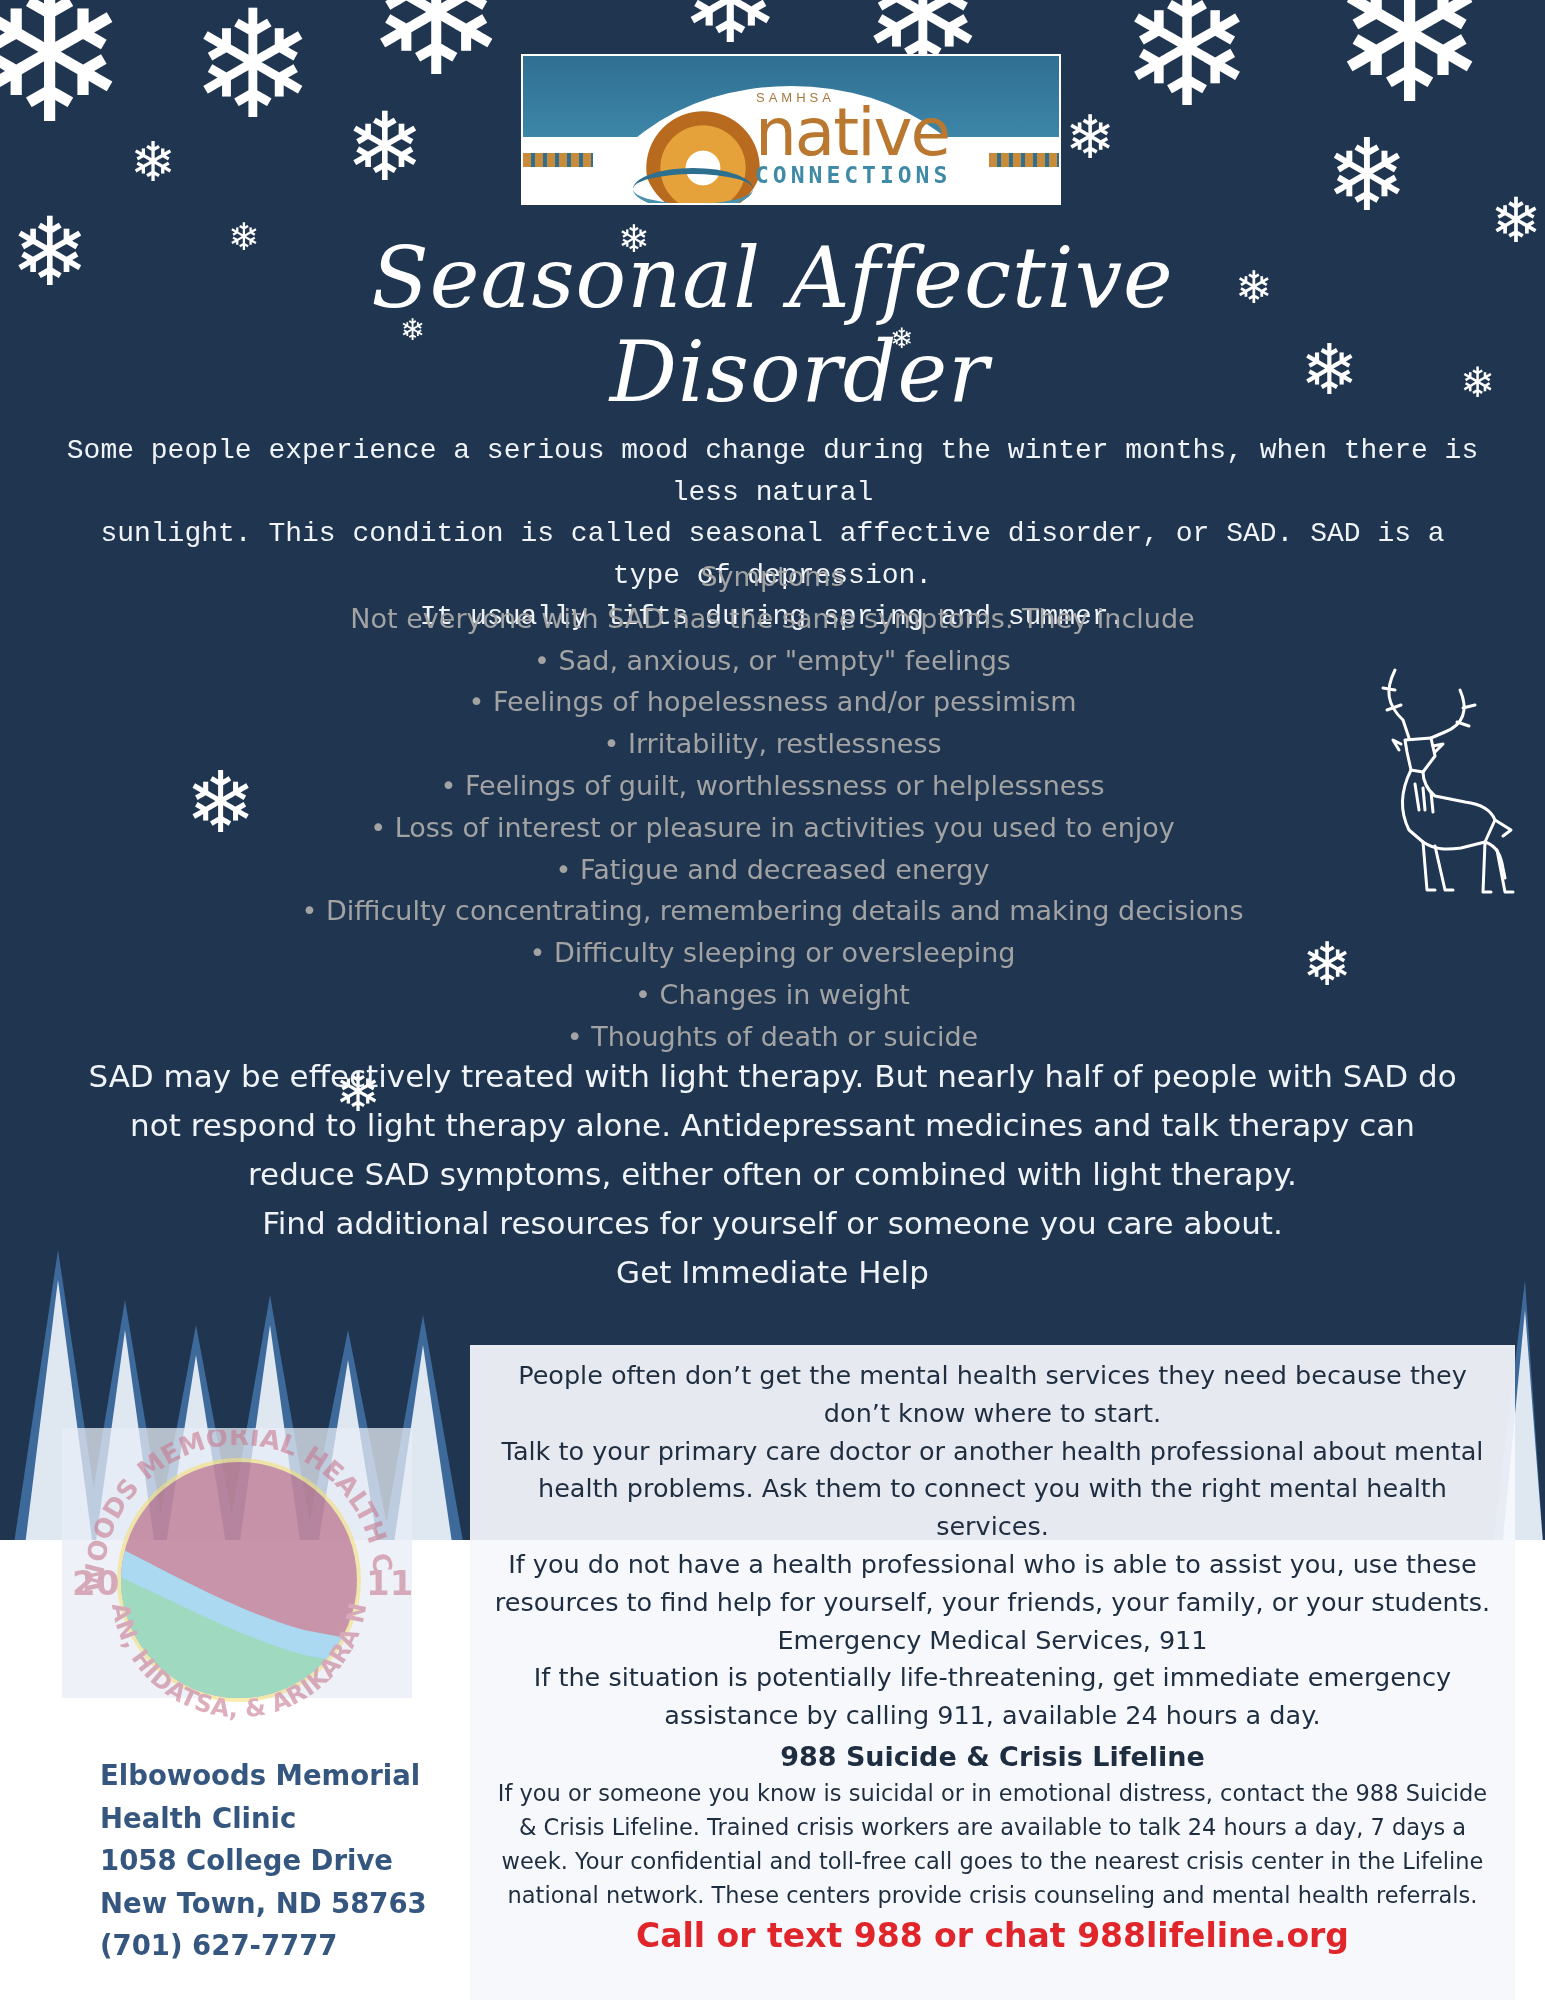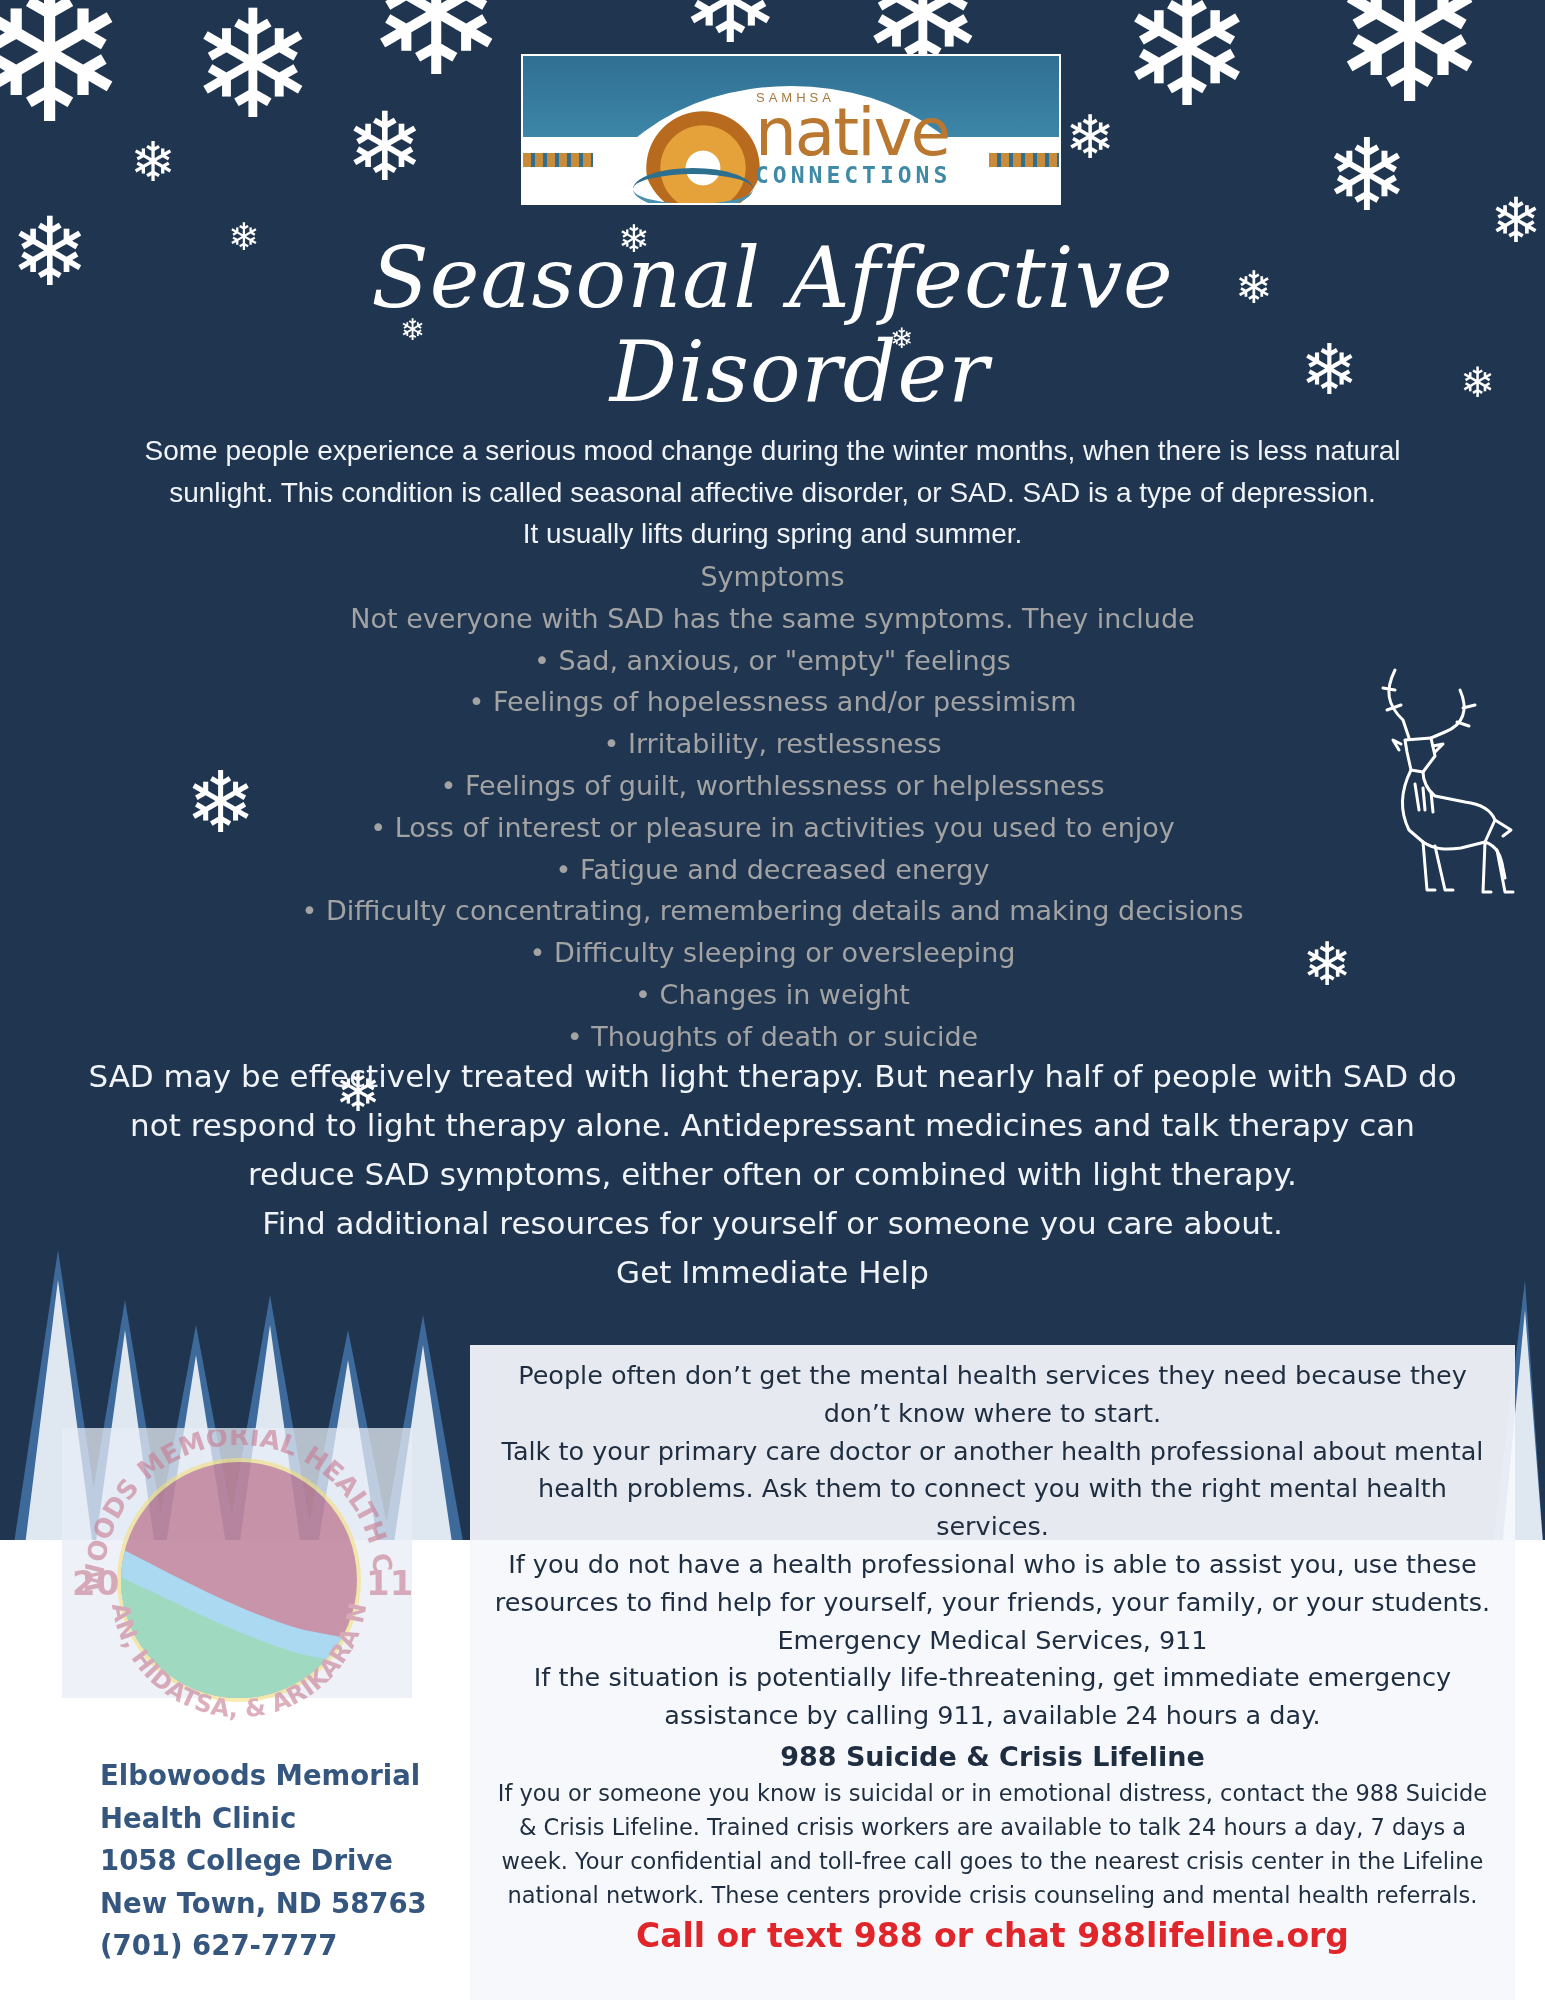--- a/index.html
+++ b/index.html
@@ -10,21 +10,21 @@
   .logo .arc { position:absolute; left:60px; top:30px; width:416px; height:260px; background:#fff; border-radius:50% 50% 0 0 / 60% 60% 0 0; }
   .logo .band { position:absolute; top:97px; height:14px; width:70px; background:repeating-linear-gradient(90deg,#c98a3a 0 8px,#2f6f92 8px 12px); }
   .logo .sun { position:absolute; left:120px; top:40px; width:120px; height:120px; border-radius:50%; background:radial-gradient(circle at 50% 60%,#fff 0 18%,#e6a23a 19% 45%,#b86a1e 46% 60%,transparent 61%); }
   .logo .river { position:absolute; left:110px; top:112px; width:120px; height:30px; border-radius:50%; border-top:6px solid #2d6f8e; border-bottom:6px solid #4a91ae; }
   .logo .samhsa { position:absolute; left:233px; top:34px; font-size:13px; letter-spacing:4px; color:#a7793f; }
   .logo .native { position:absolute; left:232px; top:28px; font-size:66px; color:#b9772f; font-family:"DejaVu Sans", sans-serif; letter-spacing:-2px; }
   .logo .conn { position:absolute; left:232px; top:106px; font-size:23px; font-weight:bold; color:#3f8aa6; letter-spacing:4px; font-family:"DejaVu Sans Mono", monospace; }
   .title { position:absolute; left:0; width:1545px; text-align:center; color:#ffffff; font-family:"DejaVu Serif", serif; font-style:italic; font-size:84px; line-height:1; letter-spacing:1px; }
   .title.t1 { top:236px; }
   .title.t2 { top:330px;padding-left:27px; }
-  .intro { position:absolute; left:60px; width:1425px; top:430px; text-align:center; color:#f0f4f8; font-family:Liberation Sans, sans-serif; font-weight:300; font-size:28px; line-height:41.5px; }
+  .intro { position:absolute; left:60px; width:1425px; top:430px; text-align:center; color:#f0f4f8; font-family:Liberation Mono, monospace; font-weight:300; font-size:28px; line-height:41.5px; }
   .intro p { margin:0; }
   .symptoms { position:absolute; left:60px; width:1425px; top:556px; text-align:center; color:#a3a3a3; font-family:"DejaVu Sans", sans-serif; font-size:27px; line-height:41.8px; }
   .symptoms div { margin:0; }
   .treat { position:absolute; left:60px; width:1425px; top:1052px; text-align:center; color:#f0f4f8; font-family:"DejaVu Sans", sans-serif; font-size:31px; line-height:49px; }
   .treat p { margin:0; }
   .trees { position:absolute; left:0; top:1240px; width:1545px; height:420px; }
   .snowfield { position:absolute; left:0; top:1540px; width:1545px; height:460px; background:#ffffff; }
   .hill { position:absolute; left:-80px; top:1560px; width:900px; height:300px; background:#ffffff; border-radius:50% 50% 0 0/60% 60% 0 0; transform:rotate(-12deg); }
   .emblem-panel { position:absolute; left:62px; top:1428px; width:350px; height:270px; background:rgba(232,238,246,0.75); }
   .emblem { position:absolute; left:64px; top:1430px; width:350px; height:350px; }

